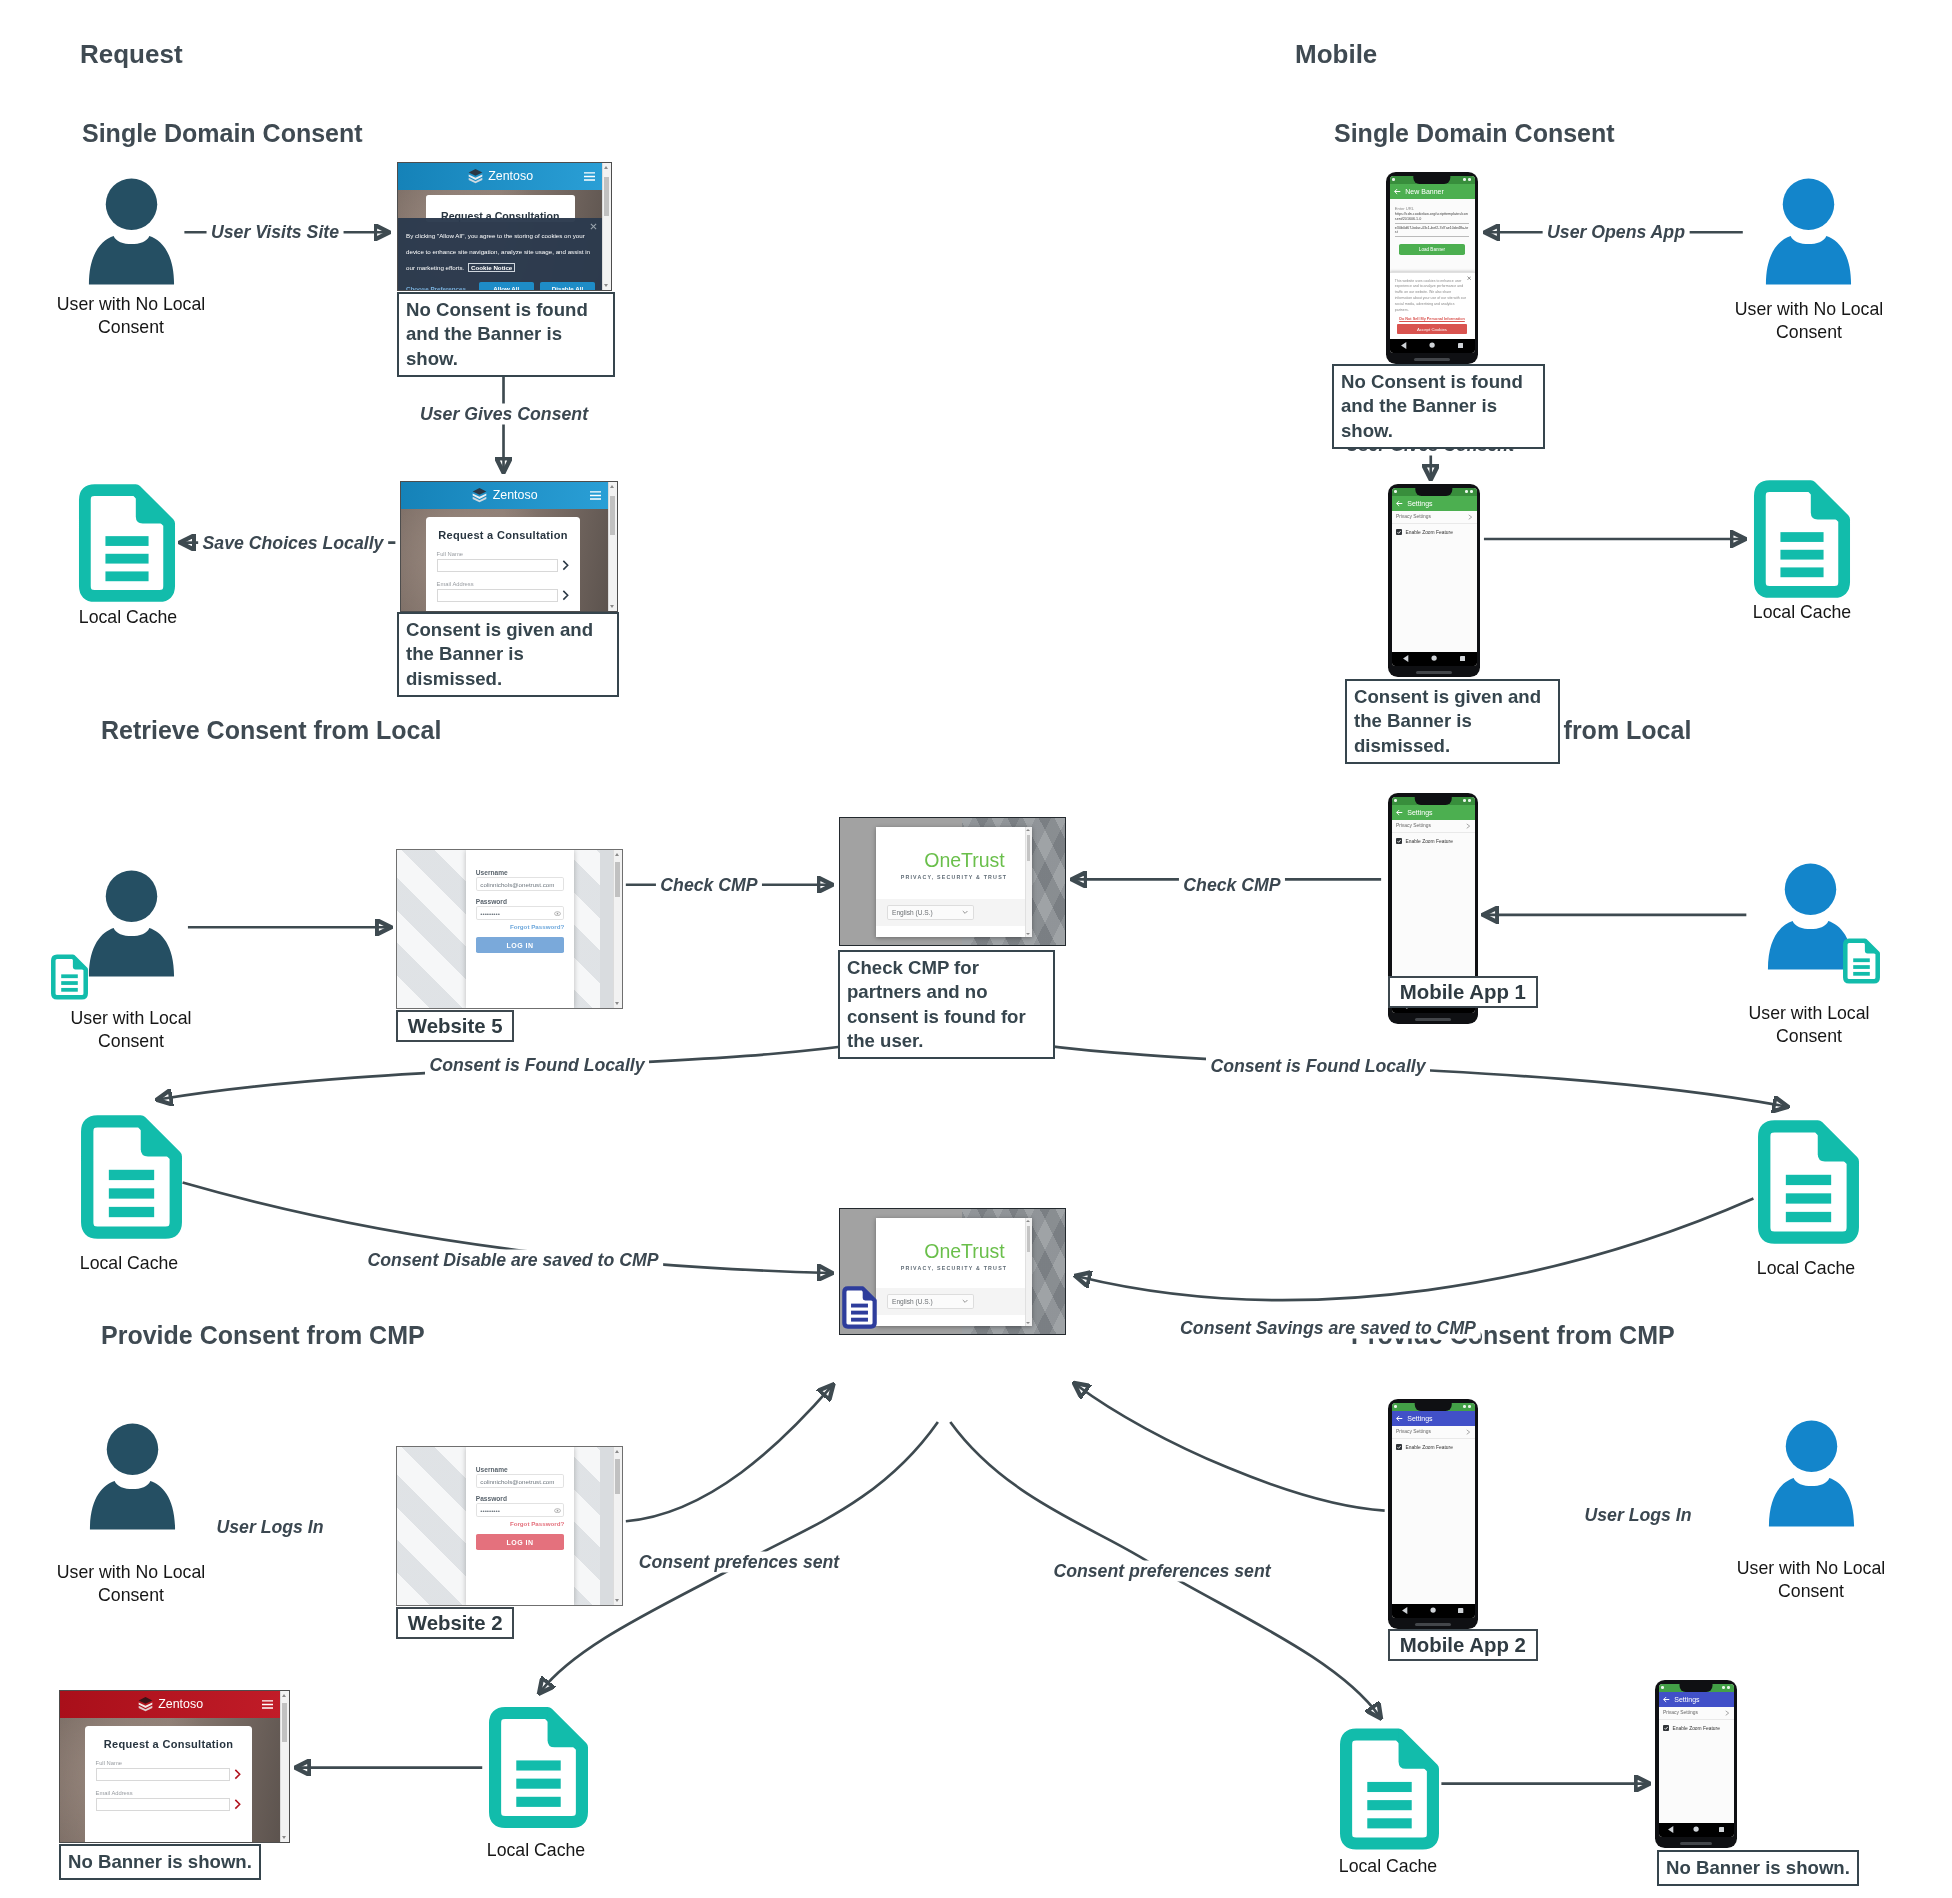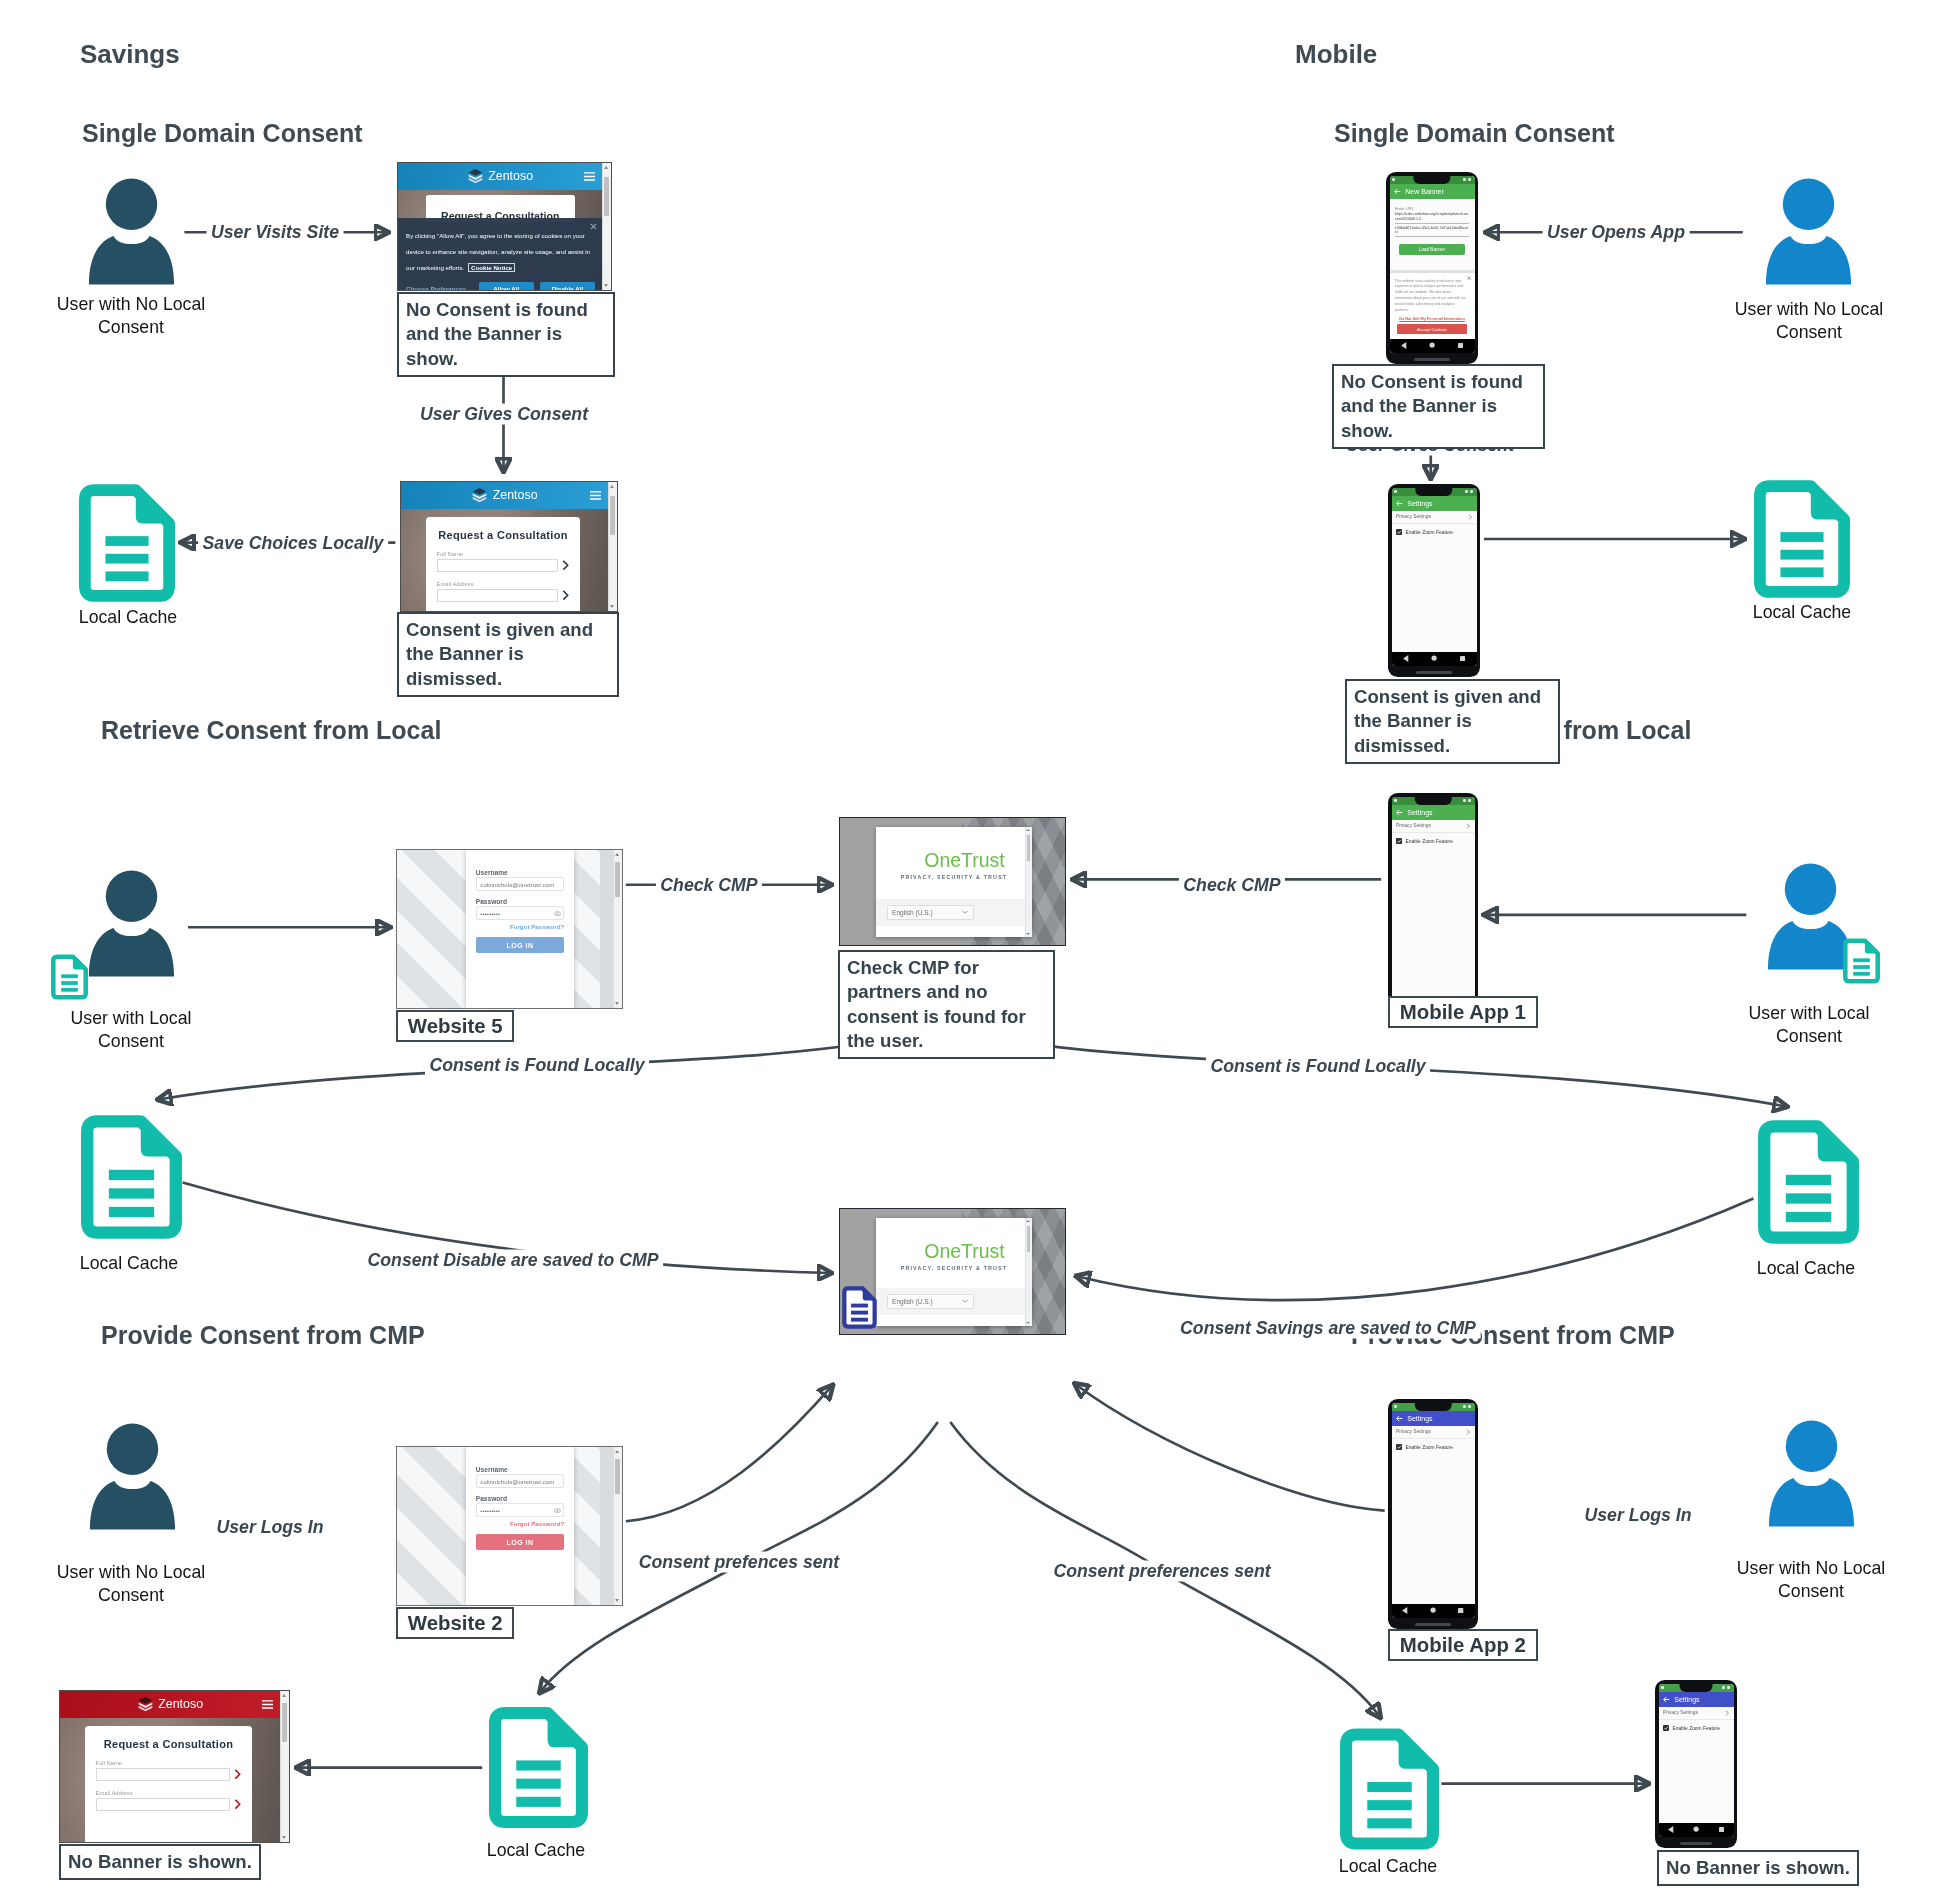--- a/index.html
+++ b/index.html
@@ -126,21 +126,21 @@
     <path d="M206 1334 C470 1410 730 1430 936 1436" marker-end="url(#arrow)"></path>
     <path d="M1978 1352 C1760 1448 1470 1502 1216 1440" marker-end="url(#arrow)"></path>
     <path d="M706 1716 C800 1708 882 1628 938 1564" marker-end="url(#arrow)"></path>
     <path d="M1562 1704 C1466 1698 1302 1628 1214 1562" marker-end="url(#arrow)"></path>
     <path d="M1058 1604 C992 1698 902 1726 836 1764 C748 1812 652 1854 610 1908" marker-end="url(#arrow)"></path>
     <path d="M1072 1604 C1140 1698 1252 1728 1314 1774 C1404 1826 1512 1874 1556 1936" marker-end="url(#arrow)"></path>
     <path d="M544 1994 H336" marker-end="url(#arrow)"></path>
     <path d="M1626 2012 H1858" marker-end="url(#arrow)"></path>
   </svg>
 
-  <div class="h1" style="left:80px;top:39px">Savings</div>
+  <div class="h1" style="left:80px;top:39px">Request</div>
   <div class="h1" style="left:1295px;top:39px">Mobile</div>
   <div class="h2" style="left:82px;top:119px">Single Domain Consent</div>
   <div class="h2" style="left:1334px;top:119px">Single Domain Consent</div>
   <div class="h2" style="left:101px;top:716px">Retrieve Consent from Local</div>
   <div class="h2" style="left:1351px;top:716px">Retrieve Consent from Local</div>
   <div class="h2" style="left:101px;top:1321px">Provide Consent from CMP</div>
   <div class="h2" style="left:1351px;top:1321px">Provide Consent from CMP</div>
 
   <div class="person p-dark" style="left:82px;top:177px">
     <svg width="99" height="108" viewBox="0 0 100 108">
@@ -530,21 +530,21 @@
           </svg>
         <svg width="6.2" height="6.2" viewBox="0 0 7 7">
             <circle cx="3.5" cy="3.5" r="3" fill="#cfd3d7"></circle>
           </svg>
         <svg width="5.3" height="5.3" viewBox="0 0 6 6">
             <rect width="6" height="6" rx="1" fill="#cfd3d7"></rect>
           </svg>
       </div>
     </div>
   </div>
-  <div class="tagbox" style="left:1388px;top:996px">Mobile App 1</div>
+  <div class="tagbox" style="left:1388px;top:976px">Mobile App 1</div>
 
   <div class="shot ot-shot" style="left:839px;top:1208px;width:227px;height:127px">
     <div class="ot-right"></div>
     <div class="ot-card">
       <div class="ot-brand">OneTrust</div>
       <div class="ot-tag">PRIVACY, SECURITY &amp; TRUST</div>
       <div class="ot-band">
           <div class="ot-select">
             <span>English (U.S.)</span>
         <svg width="6.2" height="4.4" viewBox="0 0 8 5">

